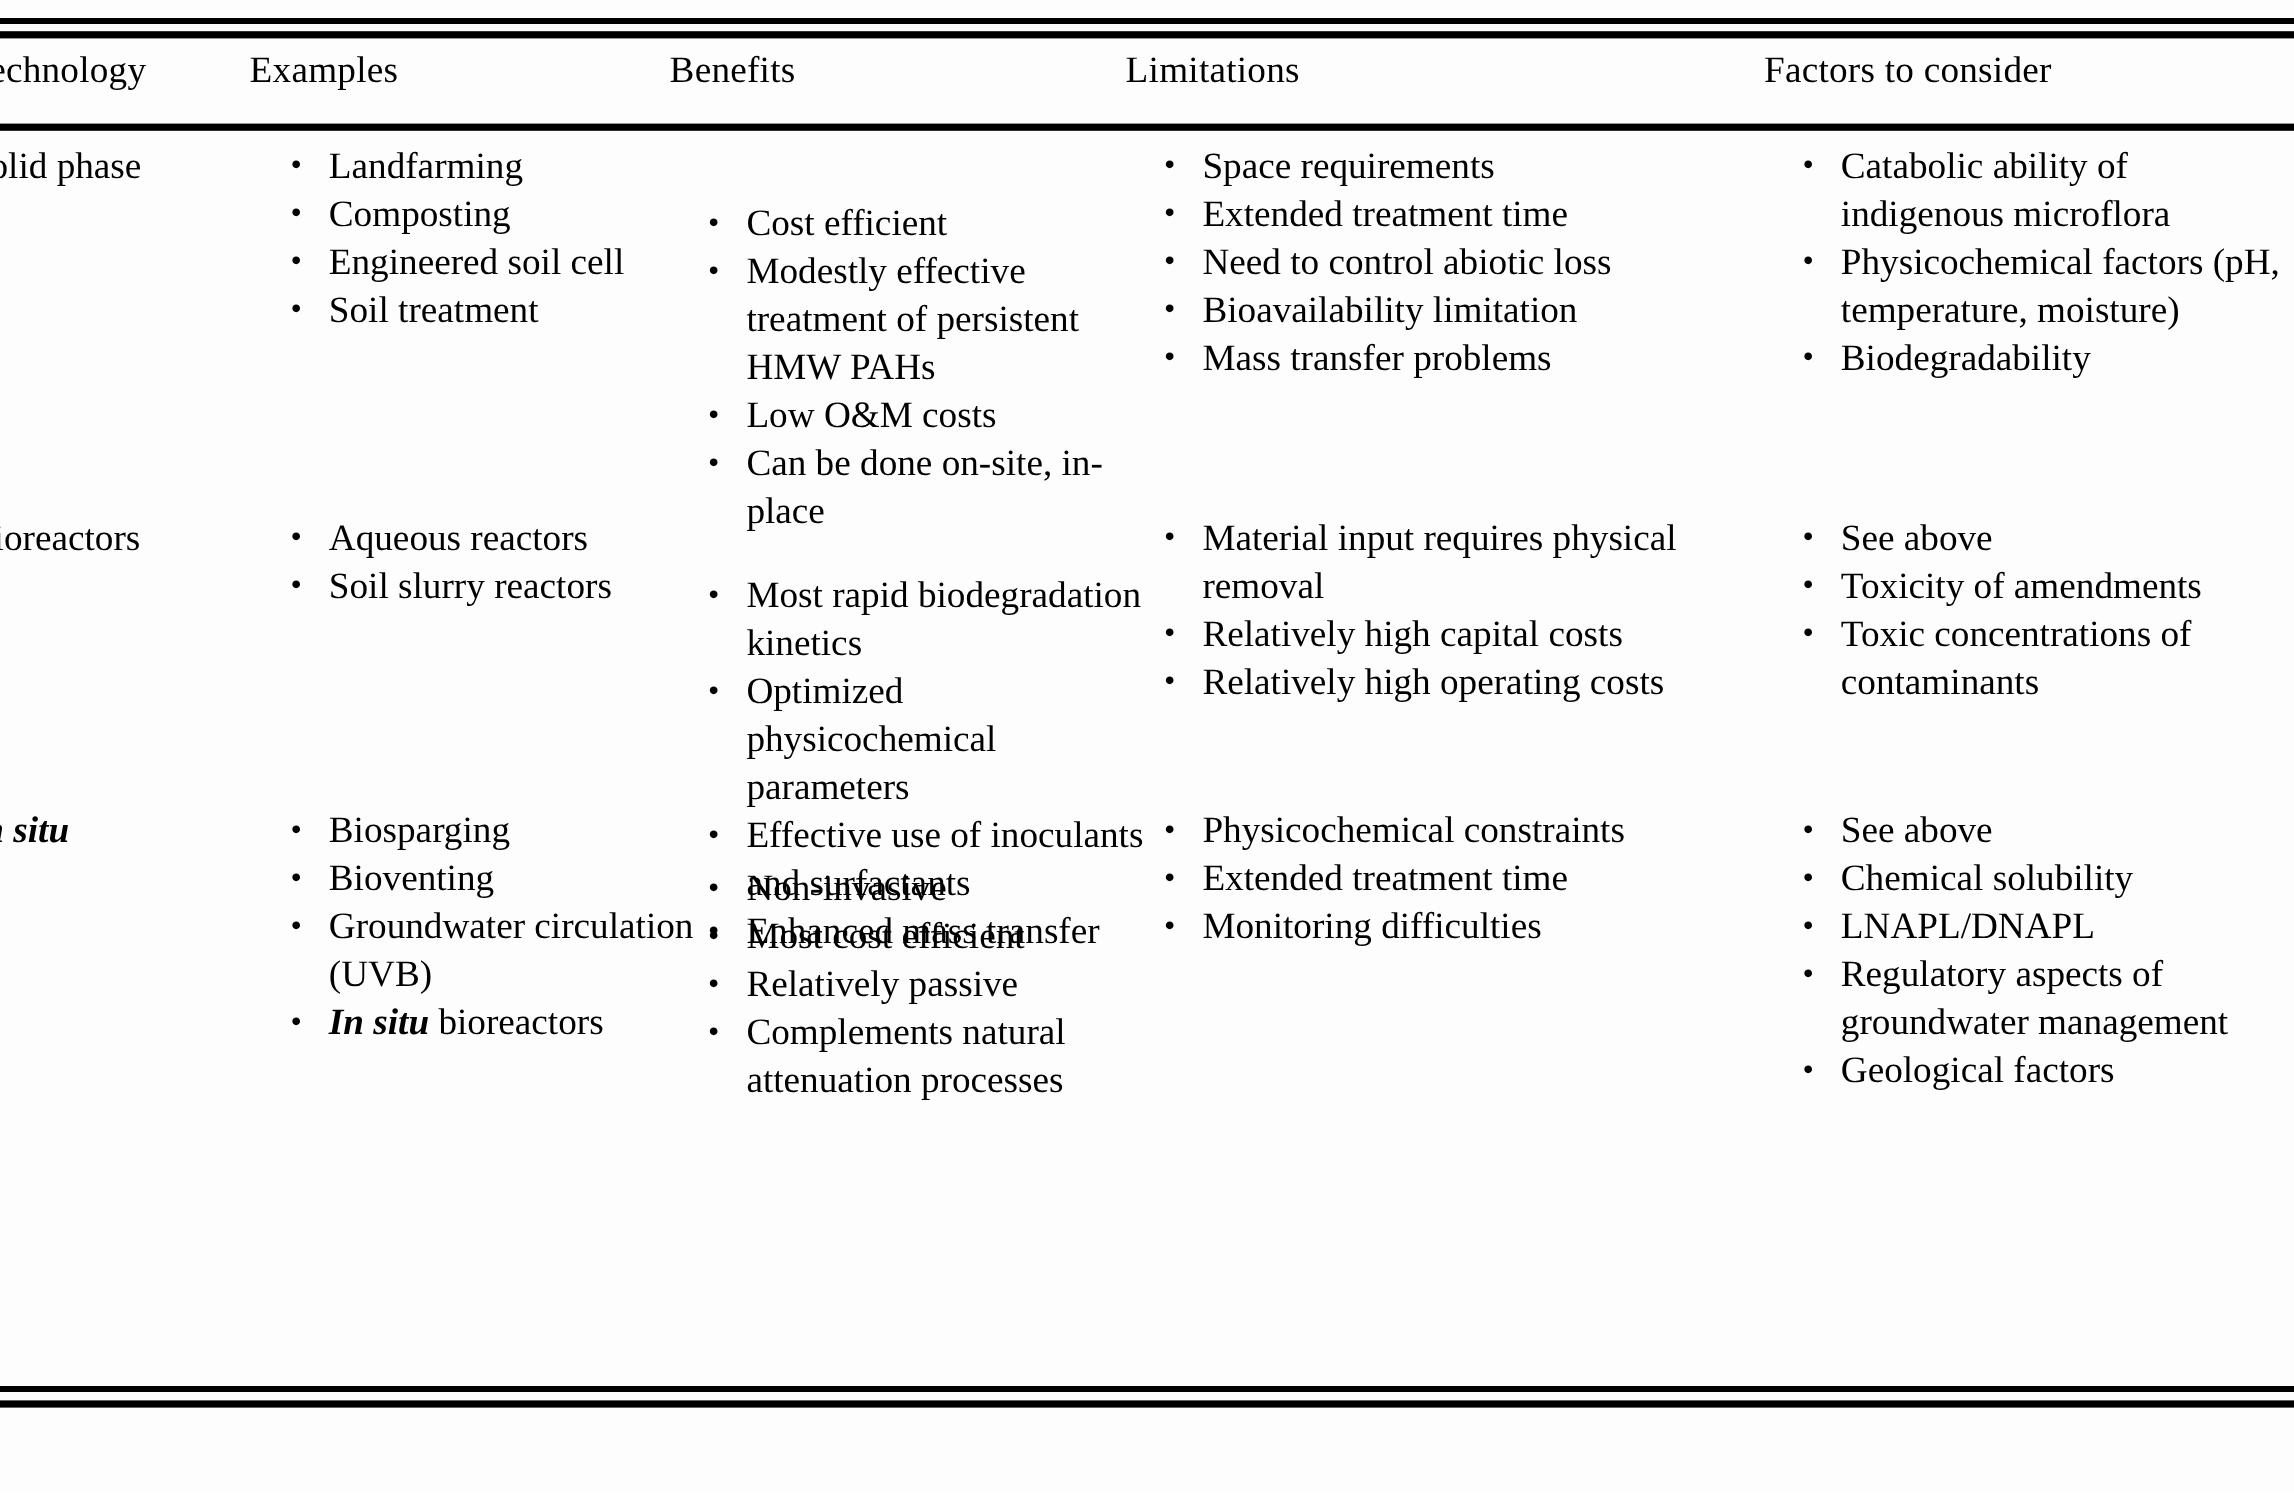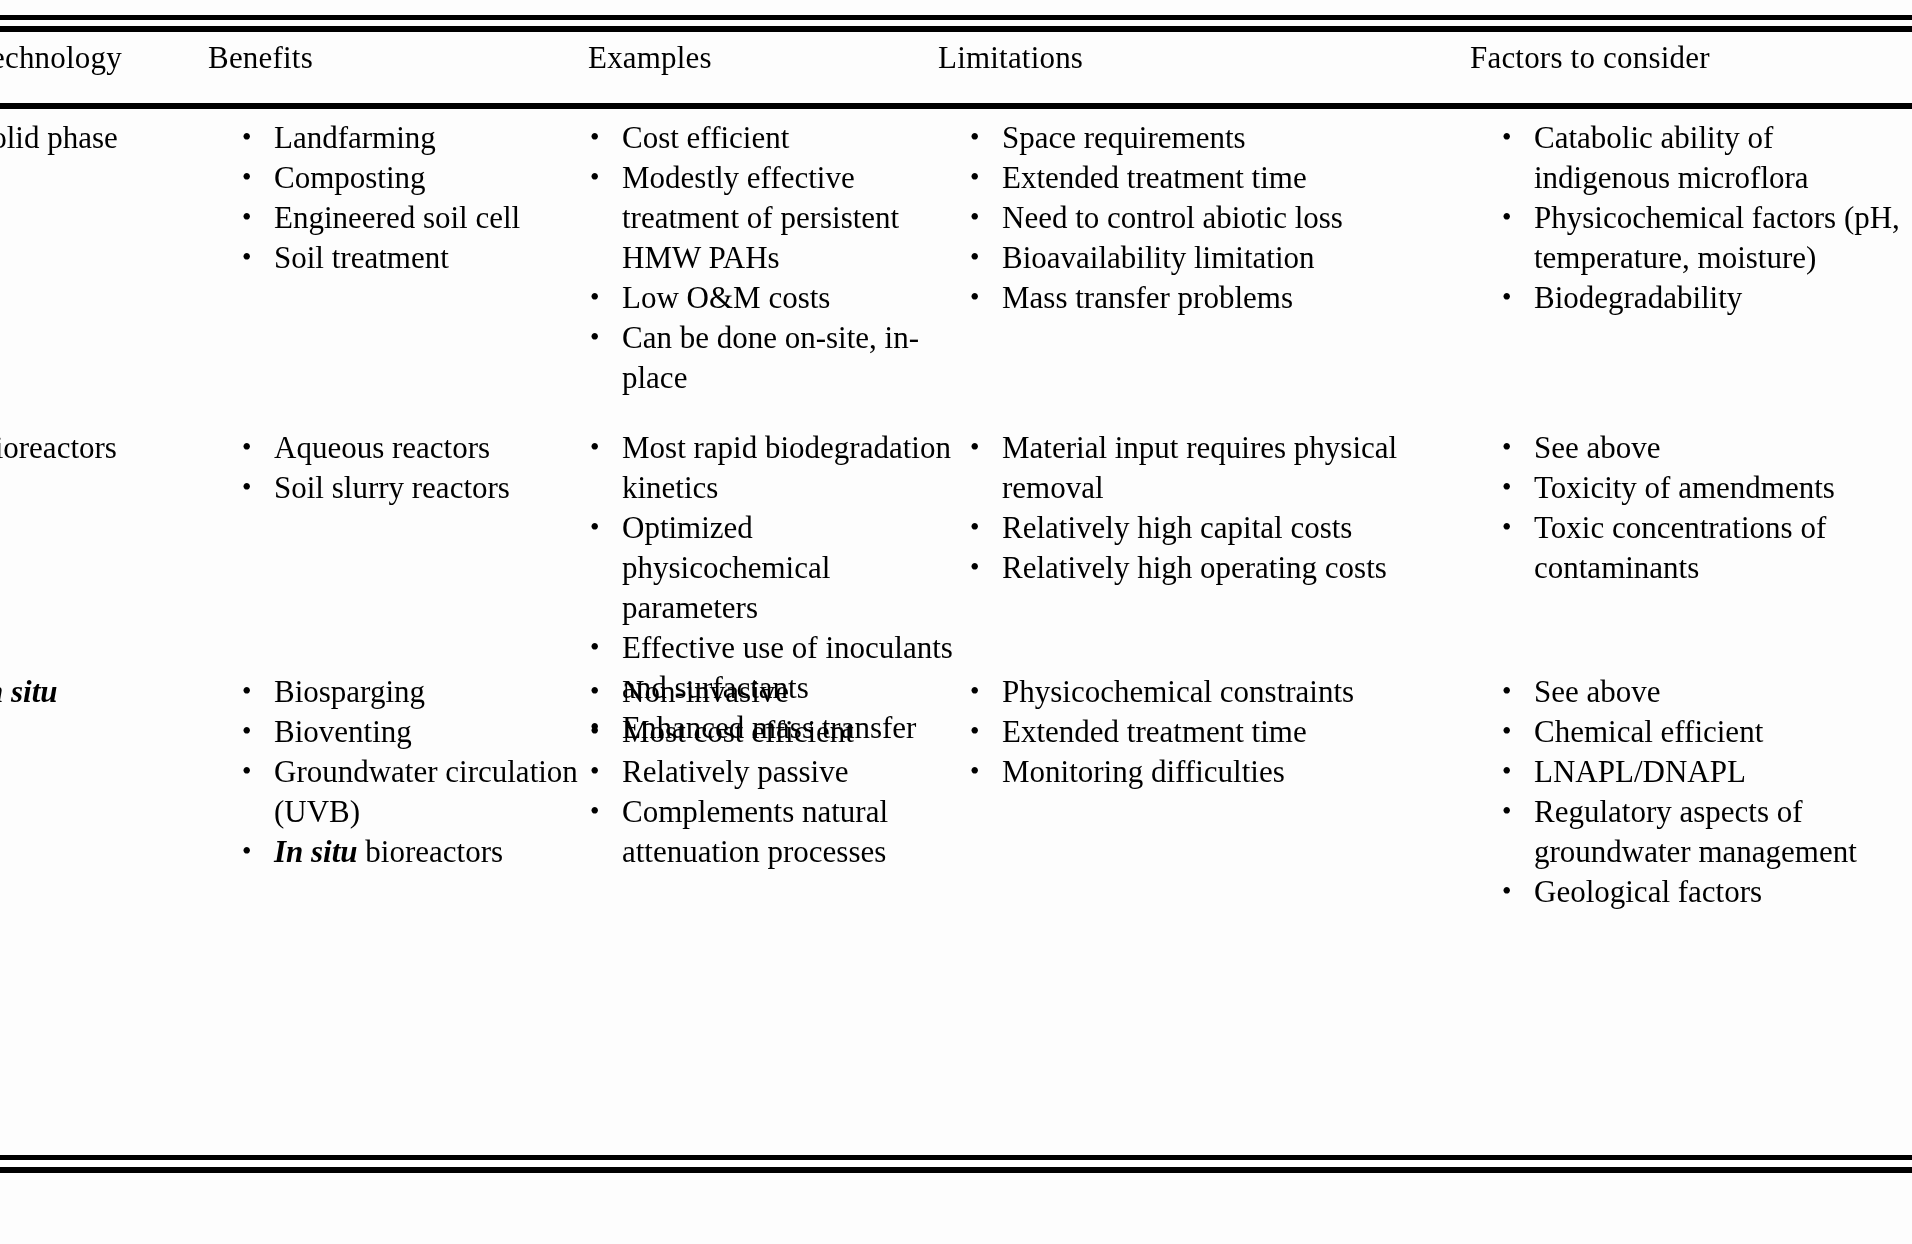--- a/index.html
+++ b/index.html
@@ -104,38 +104,38 @@
     position: absolute;
     left: 4px;
     top: -1px;
     font-size: 27px;
     line-height: 40px;
   }
   .it { font-style: italic; font-weight: bold; }
 
   
   .col-examples ul.bullets    { margin-left: 6px; }
-  .col-benefits ul.bullets    { margin-left: 4px; }
+  .col-benefits ul.bullets    { margin-left: 4px; margin-top: 48px; }
   .col-limitations ul.bullets { margin-left: 4px; }
   .col-factors ul.bullets     { margin-left: 4px; }
 </style>
 </head>
 <body>
 
 <div id="page">
 
   <div class="rule rule-top-a"></div>
   <div class="rule rule-top-b"></div>
 
   <div class="rule rule-head"></div>
 
   <div class="row header-row">
     <div class="cell col-technology header-cell">Technology</div>
+    <div class="cell col-examples header-cell">Examples</div>
     <div class="cell col-benefits header-cell">Benefits</div>
-    <div class="cell col-examples header-cell">Examples</div>
     <div class="cell col-limitations header-cell">Limitations</div>
     <div class="cell col-factors header-cell">Factors to consider</div>
   </div>
 
   <div class="row body-row r0">
       <div class="cell col-technology">
         <div class="tech-label">Solid phase</div>
       </div>
       <div class="cell col-examples">
         <ul class="bullets">
@@ -226,21 +226,21 @@
       <div class="cell col-limitations">
         <ul class="bullets">
           <li>Physicochemical constraints</li>
           <li>Extended treatment time</li>
           <li>Monitoring difficulties</li>
         </ul>
       </div>
       <div class="cell col-factors">
         <ul class="bullets">
           <li>See above</li>
-          <li>Chemical efficient</li>
+          <li>Chemical solubility</li>
           <li>LNAPL/DNAPL</li>
           <li>Regulatory aspects of groundwater management</li>
           <li>Geological factors</li>
         </ul>
       </div>
     </div>
 
   <div class="rule rule-bot-a"></div>
   <div class="rule rule-bot-b"></div>
 

